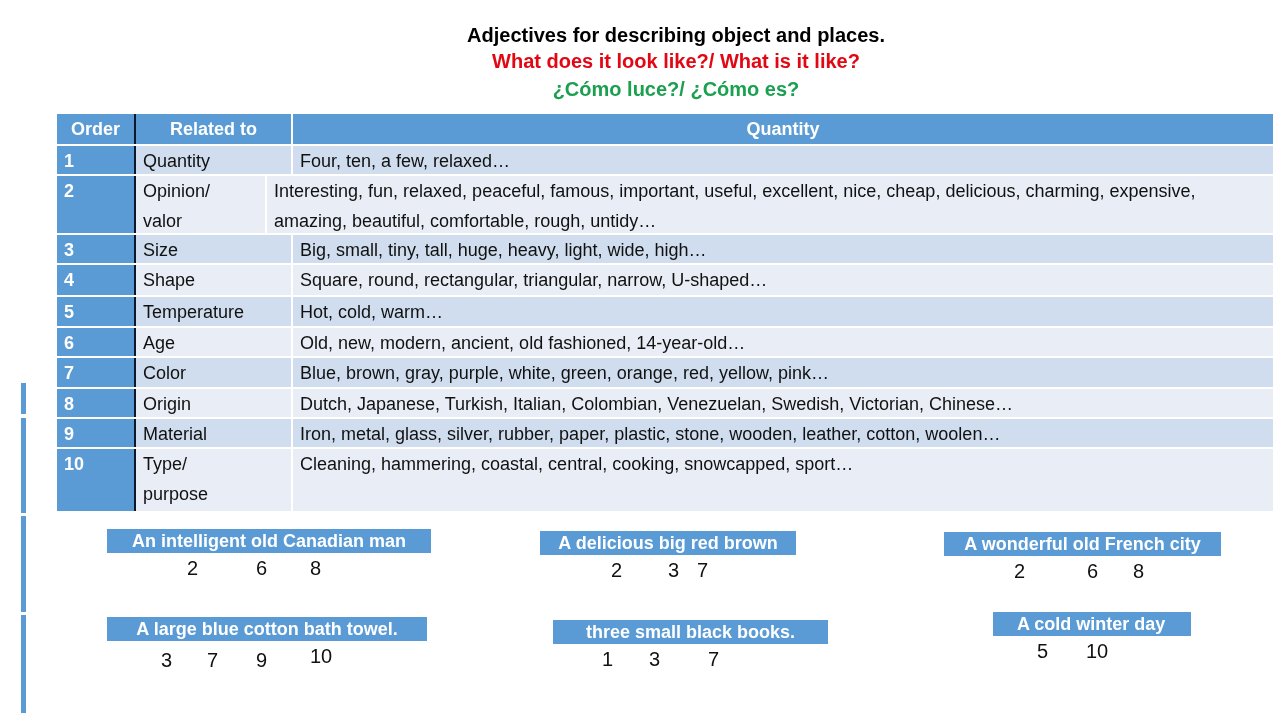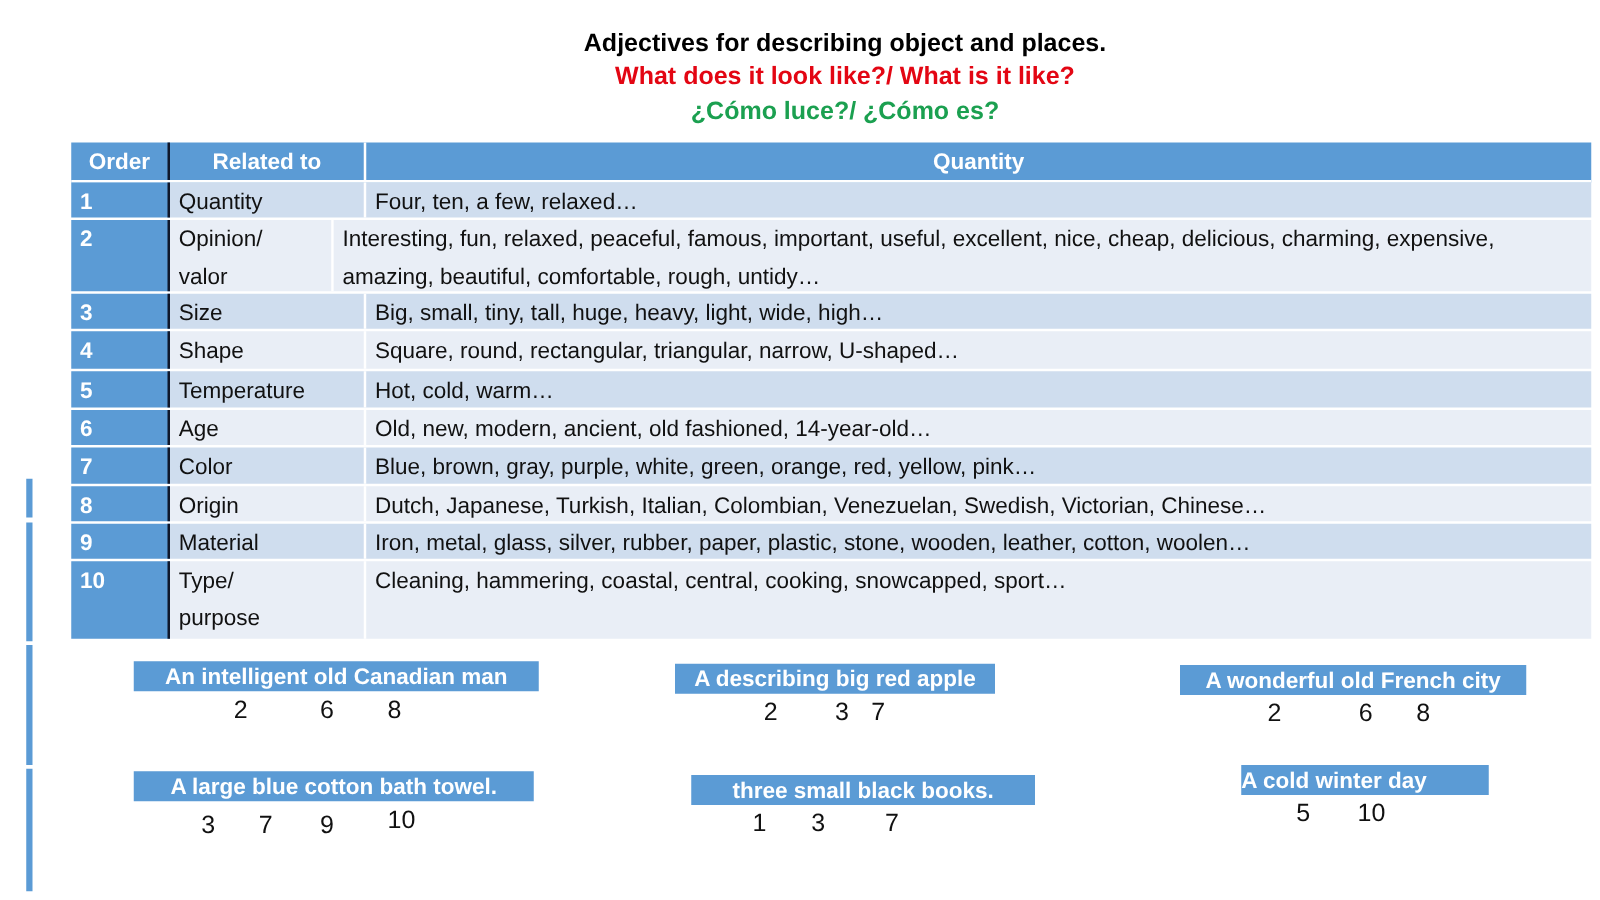--- a/index.html
+++ b/index.html
@@ -114,21 +114,21 @@
 <div class="ex" style="left:107px;top:529px;width:324px">
   <div class="ex-label">An intelligent old Canadian man</div>
   <div class="ex-nums">
     <span style="left:80px">2</span>
     <span style="left:149px">6</span>
     <span style="left:203px">8</span>
   </div>
 </div>
 
 <div class="ex" style="left:540px;top:531px;width:256px">
-  <div class="ex-label">A describing big red apple</div>
+  <div class="ex-label">A delicious big red brown</div>
   <div class="ex-nums">
     <span style="left:71px">2</span>
     <span style="left:128px">3</span>
     <span style="left:157px">7</span>
   </div>
 </div>
 
 <div class="ex" style="left:944px;top:532px;width:277px">
   <div class="ex-label">A wonderful old French city</div>
   <div class="ex-nums">
@@ -151,18 +151,18 @@
 <div class="ex" style="left:553px;top:620px;width:275px">
   <div class="ex-label">three small black books.</div>
   <div class="ex-nums">
     <span style="left:49px">1</span>
     <span style="left:96px">3</span>
     <span style="left:155px">7</span>
   </div>
 </div>
 
 <div class="ex" style="left:993px;top:612px;width:198px">
-  <div class="ex-label" style="text-align:left;padding-left:0;box-sizing:border-box">A cold winter day</div>
+  <div class="ex-label" style="text-align:left;padding-left:24px;box-sizing:border-box">A cold winter day</div>
   <div class="ex-nums">
     <span style="left:44px">5</span>
     <span style="left:93px">10</span>
   </div>
 </div>
 
 </body></html>

